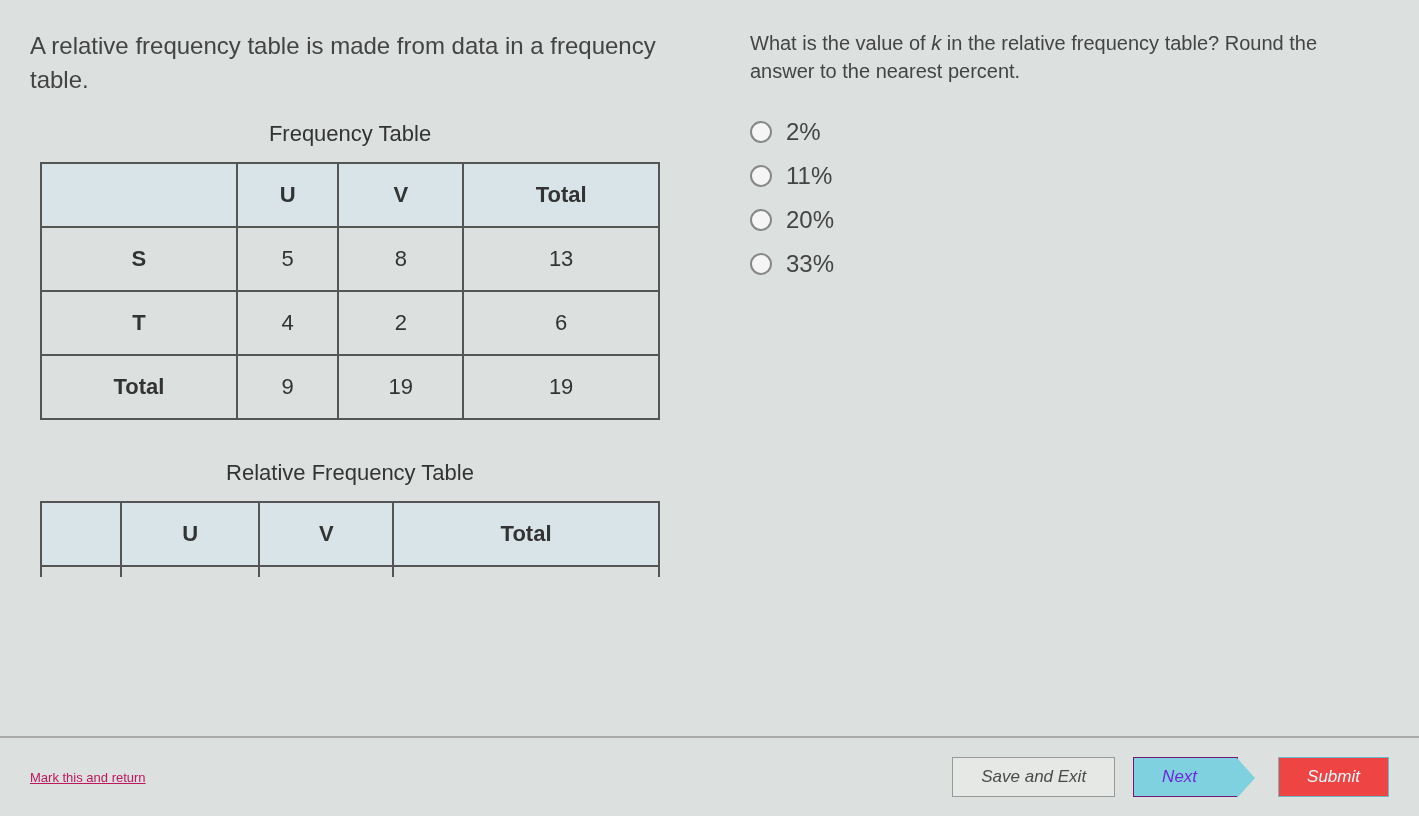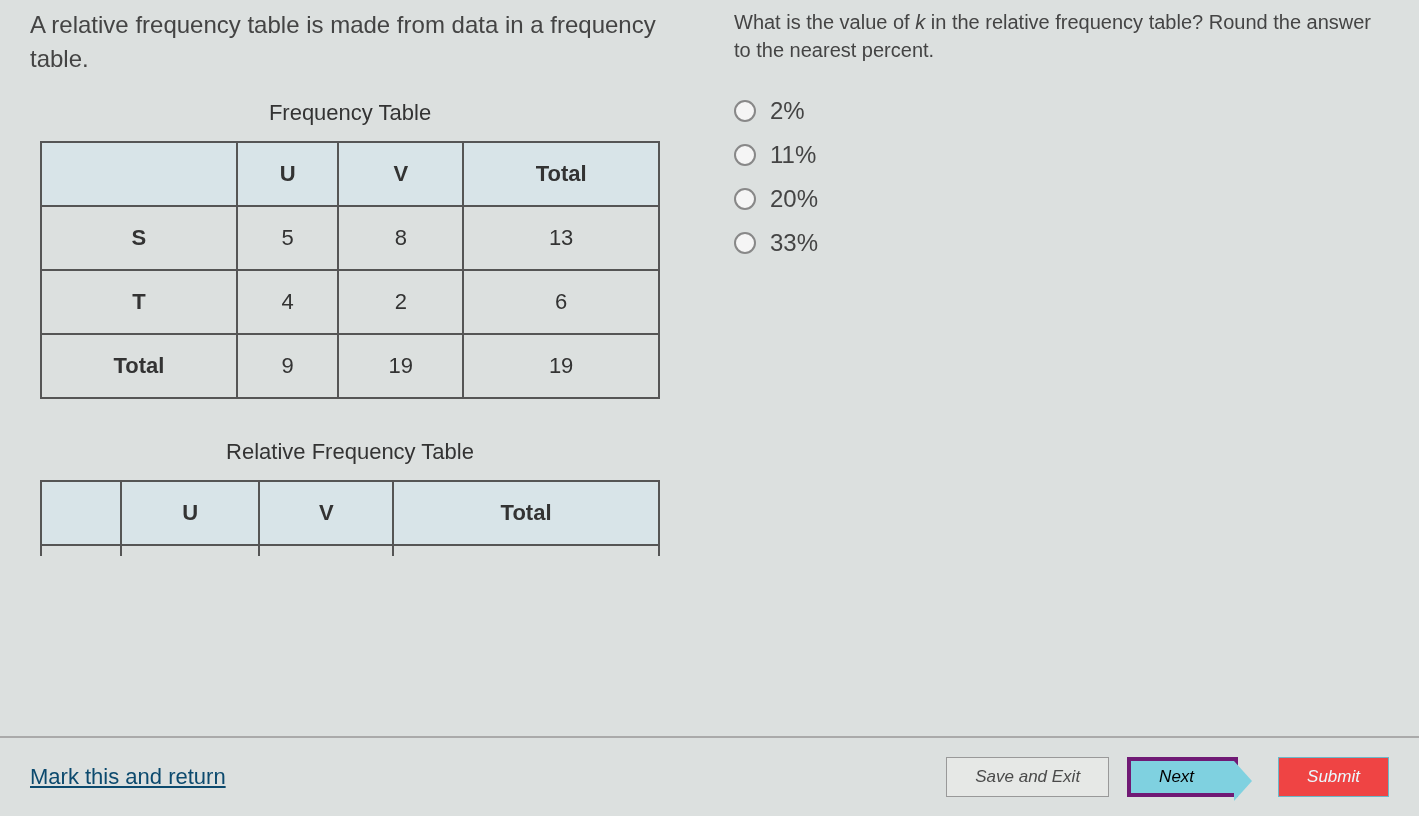--- a/index.html
+++ b/index.html
@@ -7,22 +7,22 @@
     font-family: Arial, Helvetica, sans-serif;
     background: #dce0df;
     width: 1419px;
     height: 816px;
     color: #333;
     position: relative;
     overflow: hidden;
   }
   .content {
     display: flex;
-    padding: 8px 40px 0 30px;
-    gap: 64px;
+    padding: 29px 40px 0 30px;
+    gap: 80px;
   }
   .left-col { flex: 0 0 640px; }
   .right-col { flex: 1; }
   .intro-text {
     font-size: 24px;
     color: #444;
     line-height: 1.4;
     margin-bottom: 25px;
   }
   .question-text {
@@ -76,23 +76,23 @@
   .bottom-bar {
     position: absolute;
     left: 0; right: 0; bottom: 0;
     height: 80px;
     border-top: 2px solid #aaa;
     display: flex;
     align-items: center;
     padding: 0 30px;
   }
   .mark-link {
-    color: #0c4a6e;
+    color: #be185d;
     text-decoration: underline;
-    font-size: 22px;
+    font-size: 13px;
     cursor: pointer;
   }
   .spacer { flex: 1; }
   .btn {
     height: 40px;
     padding: 0 28px;
     border: 1px solid #999;
     font-size: 17px;
     cursor: pointer;
     display: inline-flex;
@@ -100,24 +100,24 @@
     justify-content: center;
     margin-left: 18px;
     font-style: italic;
   }
   .btn-save {
     background: #e6e8e6;
     color: #4a4a4a;
   }
   .btn-next {
     background: #7fd1e0;
-    color: #000000;
+    color: #6d28d9;
     position: relative;
     padding-right: 40px;
-    border: 4px solid #701a75;
+    border: 1px solid #701a75;
   }
   .btn-next::after {
     content: "";
     position: absolute;
     right: -18px;
     top: 0;
     width: 0; height: 0;
     border-top: 20px solid transparent;
     border-bottom: 20px solid transparent;
     border-left: 18px solid #7fd1e0;

